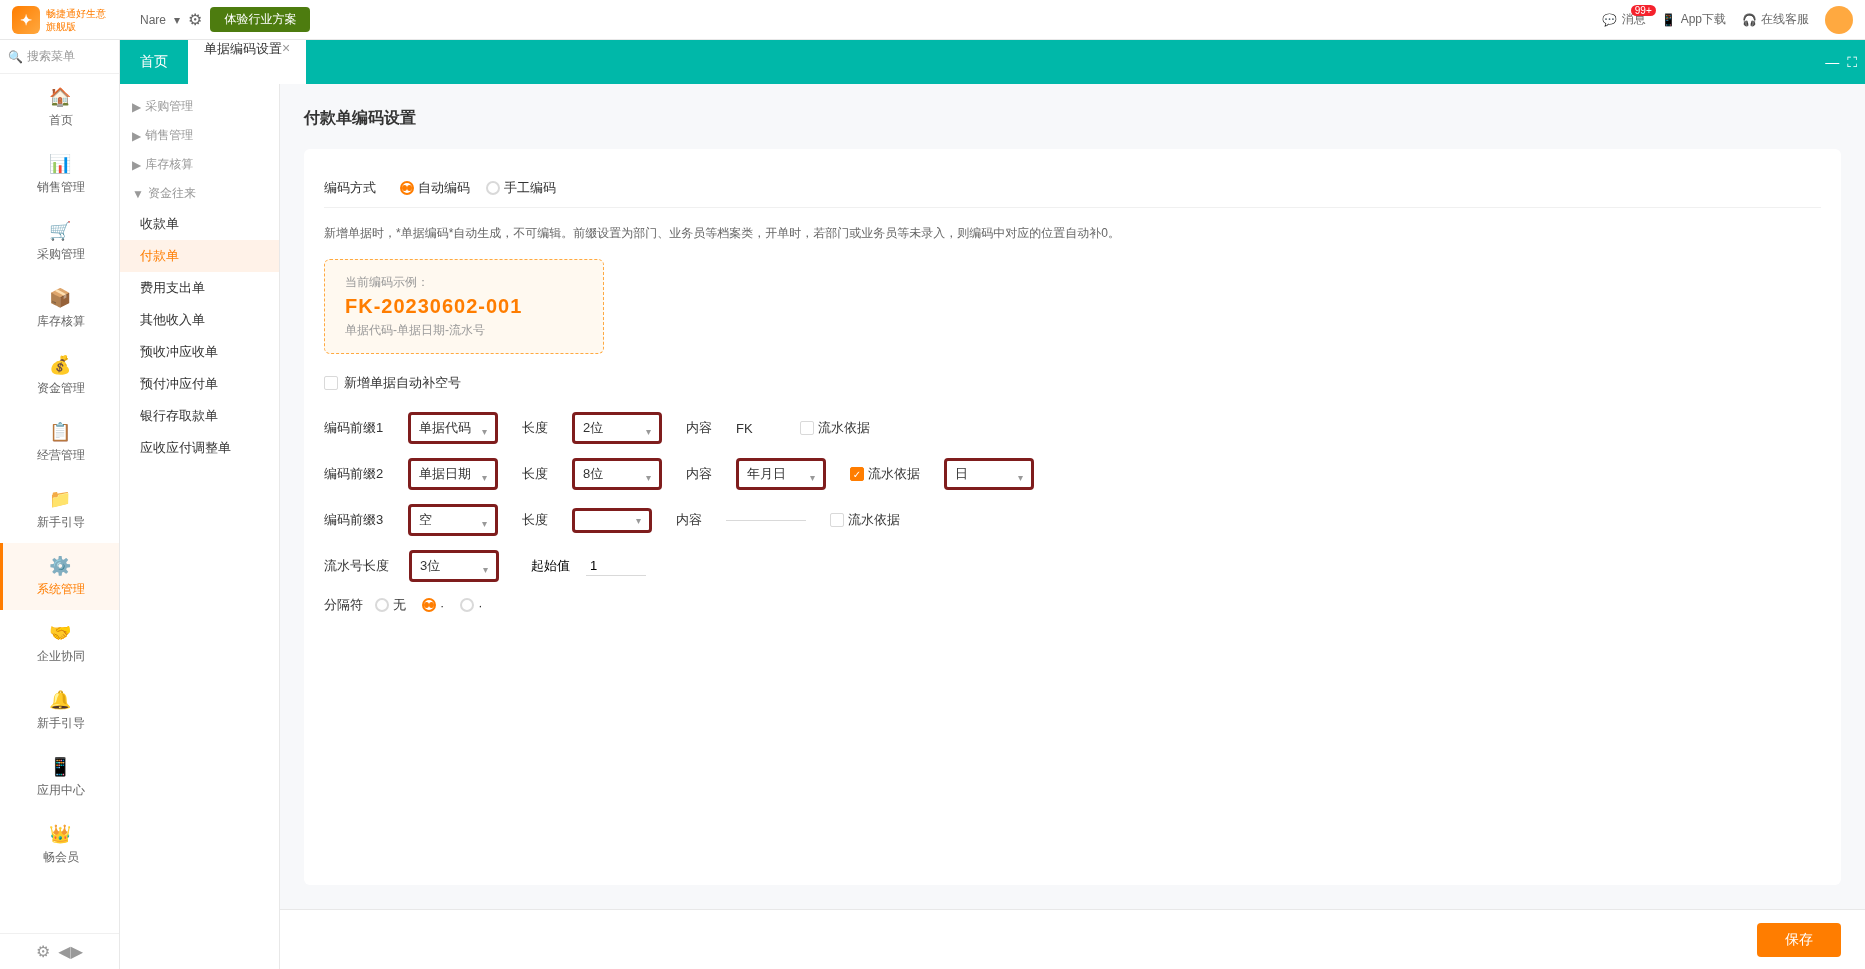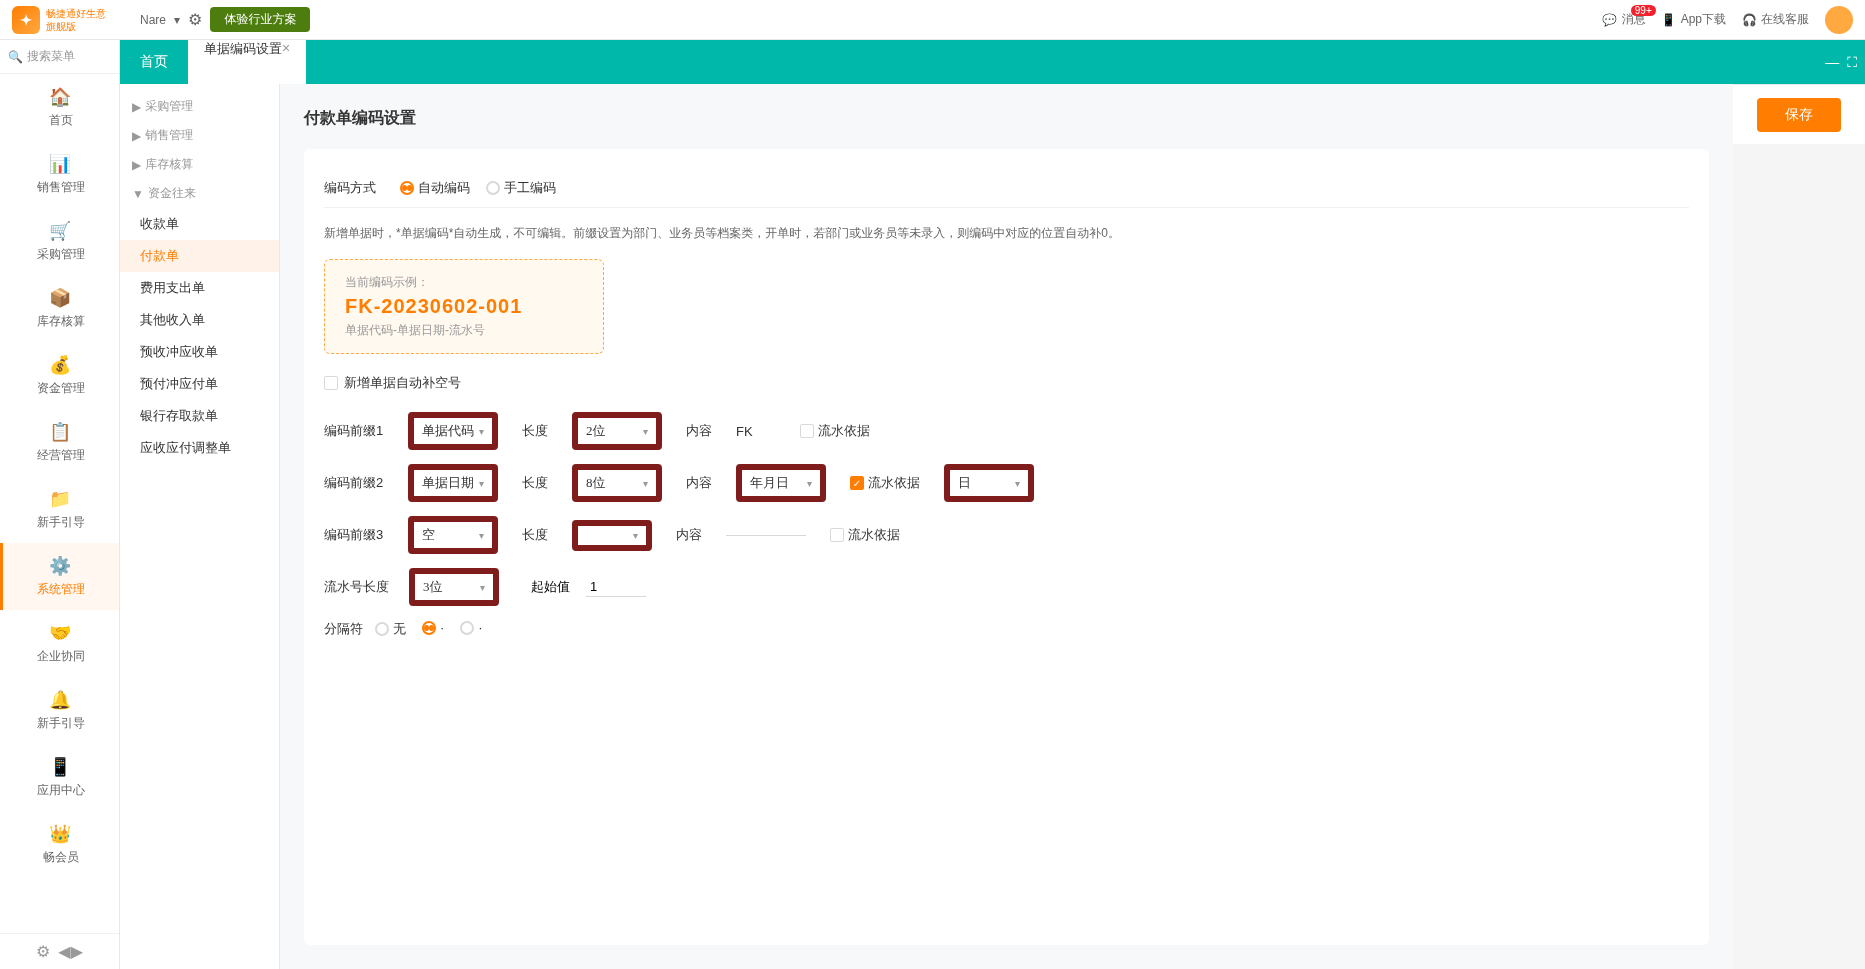--- a/index.html
+++ b/index.html
@@ -181,21 +181,21 @@
     
     .encoding-method-row {
       display: flex;
       align-items: center;
       gap: 24px;
       padding: 10px 0;
       border-bottom: 1px solid #f0f0f0;
       margin-bottom: 16px;
     }
     .encoding-label { color: #333; font-size: 13px; }
-    .radio-group { display: flex; align-items: flex-start; gap: 16px; }
+    .radio-group { display: flex; align-items: center; gap: 16px; }
     .radio-item { display: flex; align-items: center; gap: 4px; cursor: pointer; font-size: 13px; color: #333; }
     .radio-dot {
       width: 14px; height: 14px;
       border-radius: 50%;
       border: 2px solid #d9d9d9;
       display: flex; align-items: center; justify-content: center;
     }
     .radio-dot.checked { border-color: #ff7d00; }
     .radio-dot.checked::after { content: ''; width: 6px; height: 6px; background: #ff7d00; border-radius: 50%; }
 
@@ -222,32 +222,31 @@
 
     
     .form-row {
       display: flex;
       align-items: center;
       gap: 24px;
       margin-bottom: 14px;
     }
     .form-label { color: #333; font-size: 13px; width: 60px; flex-shrink: 0; }
     .form-select {
-      border: 6px solid #7f1d1d;
+      border: 3px solid #7f1d1d;
       border-radius: 4px;
       padding: 4px 8px;
       font-size: 13px;
       color: #333;
       background: #fff;
       cursor: pointer;
       display: flex;
-      align-items: center;
+      align-items: flex-end;
       gap: 4px;
       min-width: 90px;
-      font-family: Liberation Serif, serif;
     }
     .length-label { color: #333; font-size: 13px; }
     .content-label { color: #333; font-size: 13px; }
     .content-value { color: #333; font-size: 13px; min-width: 40px; }
     .checkbox-inline { display: flex; align-items: center; gap: 4px; font-size: 13px; color: #333; }
     .checkbox-inline .checkbox-box-checked { width: 14px; height: 14px; background: #ff7d00; border: 1px solid #ff7d00; border-radius: 2px; display: flex; align-items: center; justify-content: center; cursor: pointer; color: white; font-size: 10px; }
 
     
     .serial-row { display: flex; align-items: center; gap: 16px; margin-bottom: 14px; }
 
@@ -410,21 +409,21 @@
         <div class="sub-item">收款单</div>
         <div class="sub-item active">付款单</div>
         <div class="sub-item">费用支出单</div>
         <div class="sub-item">其他收入单</div>
         <div class="sub-item">预收冲应收单</div>
         <div class="sub-item">预付冲应付单</div>
         <div class="sub-item">银行存取款单</div>
         <div class="sub-item">应收应付调整单</div>
       </div>
 
-      <div style="flex:1;display:flex;flex-direction:row;overflow:hidden;">
+      <div style="flex:1;display:flex;flex-direction:column;overflow:hidden;">
         <div class="main-panel">
           <div class="panel-title">付款单编码设置</div>
           <div class="panel-card">
 
             
             <div class="encoding-method-row">
               <span class="encoding-label">编码方式</span>
               <div class="radio-group">
                 <label class="radio-item">
                   <div class="radio-dot checked">

